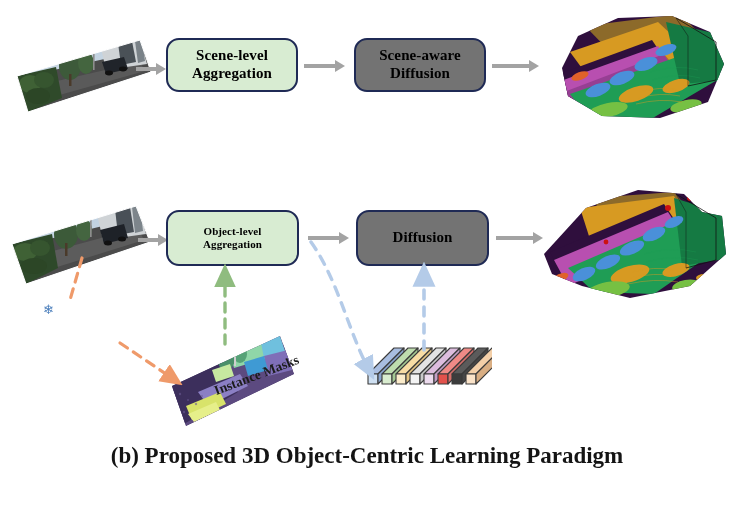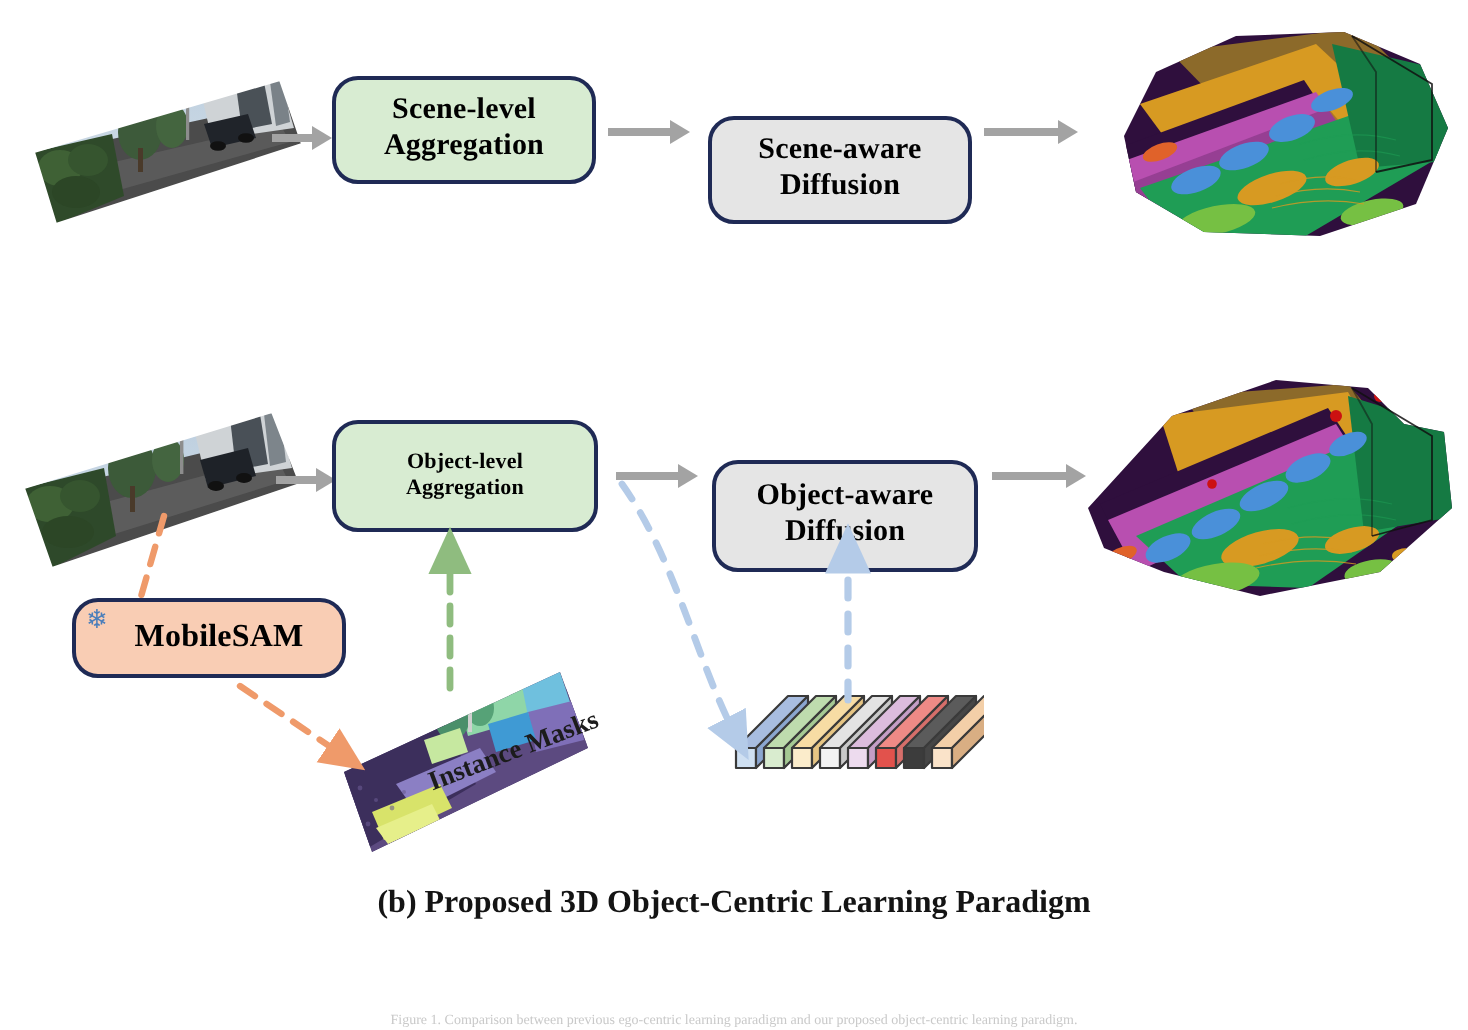--- a/index.html
+++ b/index.html
@@ -17,21 +17,21 @@
     align-items:center;justify-content:center;
     text-align:center;
     font-weight:bold;
     color:#000;
     line-height:1.18;
     box-sizing:border-box;
     letter-spacing:.1px;
   }
   .pbox .l1,.pbox .l2{display:block;white-space:nowrap;}
   .pbox.green{background:#d8ecd2;}
-  .pbox.cream{background:#e5e5e5;margin-top:20px;}
+  .pbox.cream{background:#737373;}
   .pbox.salmon{background:#f9cdb4;}
 
   
   .caption{
     position:absolute;
     width:100%;
     text-align:center;
     font-weight:bold;
     color:#141414;
     white-space:nowrap;
@@ -224,21 +224,20 @@
     <span class="l1">Object-level</span>
     <span class="l2">Aggregation</span>
   </div>
 
   <div class="garrow" style="left:308px;top:234px;width:42px;">
     <div class="shaft" style="width:32px;"></div>
       <div class="head" style="left:31px;"></div>
   </div>
 
   <div class="pbox cream" style="left:356px;top:210px;width:133px;height:56px;font-size:15px;">
-    <span class="l1">Object-aware</span>
     <span class="l2">Diffusion</span>
   </div>
 
   <div class="garrow" style="left:496px;top:234px;width:48px;">
     <div class="shaft" style="width:38px;"></div>
       <div class="head" style="left:37px;"></div>
   </div>
 
   <div class="photo" style="left:534px;top:182px;width:200px;height:136px;">
     <svg width="200" height="136" viewBox="0 0 200 136">
@@ -277,23 +276,20 @@
         <g stroke="#1f9d55" stroke-width=".6" fill="none" opacity=".55">
           <path d="M110 72 q28 -8 52 -2"></path>
             <path d="M112 80 q28 -8 52 -2"></path>
         </g>
       </g>
       <path d="M142 12 L182 36 L182 78 L152 86" fill="none" stroke="#111" stroke-width=".9" opacity=".85"></path>
       <path d="M142 12 L152 30 L152 86" fill="none" stroke="#111" stroke-width=".9" opacity=".5"></path>
     </svg>
   </div>
 
-  <div class="pbox salmon" style="left:36px;top:299px;width:137px;height:40px;font-size:16px;">
-    <span class="l1" style="padding-left:10px;">MobileSAM</span>
-  </div>
   <div class="snow" style="left:43px;top:303px;">❄</div>
 
   <div class="photo" style="left:168px;top:334px;width:130px;height:100px;">
     <svg width="130" height="100" viewBox="0 0 130 100">
       <defs>
         <clipPath id="cpM">
             <polygon points="4,52 112,2 126,40 18,92"></polygon>
           </clipPath>
       </defs>
       <g clip-path="url(#cpM)">
@@ -389,17 +385,16 @@
 
     <path d="M120 343 L172 378" fill="none" stroke="#ef9a6a" stroke-width="3.2" stroke-dasharray="9 7" stroke-linecap="round" marker-end="url(#mOrange)"></path>
 
     <path d="M225 344 L225 277" fill="none" stroke="#8fbc7f" stroke-width="3.4" stroke-dasharray="9 7" stroke-linecap="round" marker-end="url(#mGreen)"></path>
 
     <path d="M311 242 C 338 280, 348 330, 368 368" fill="none" stroke="#b4cbe8" stroke-width="3.4" stroke-dasharray="9 8" stroke-linecap="round" marker-end="url(#mBlue)"></path>
 
     <path d="M424 350 L424 276" fill="none" stroke="#b4cbe8" stroke-width="3.6" stroke-dasharray="9 8" stroke-linecap="round" marker-end="url(#mBlue)"></path>
   </svg>
 
-  <div class="caption" style="left:0;top:443px;font-size:16px;">(b) Proposed 3D Object-Centric Learning Paradigm</div>
-
-  <div class="footline" style="top:506px;">Figure 1. Comparison between previous ego-centric learning paradigm and our proposed object-centric learning paradigm.</div>
+  <div class="caption" style="left:0;top:443px;font-size:23px;">(b) Proposed 3D Object-Centric Learning Paradigm</div>
+
 
 </div>
 
 </body></html>

